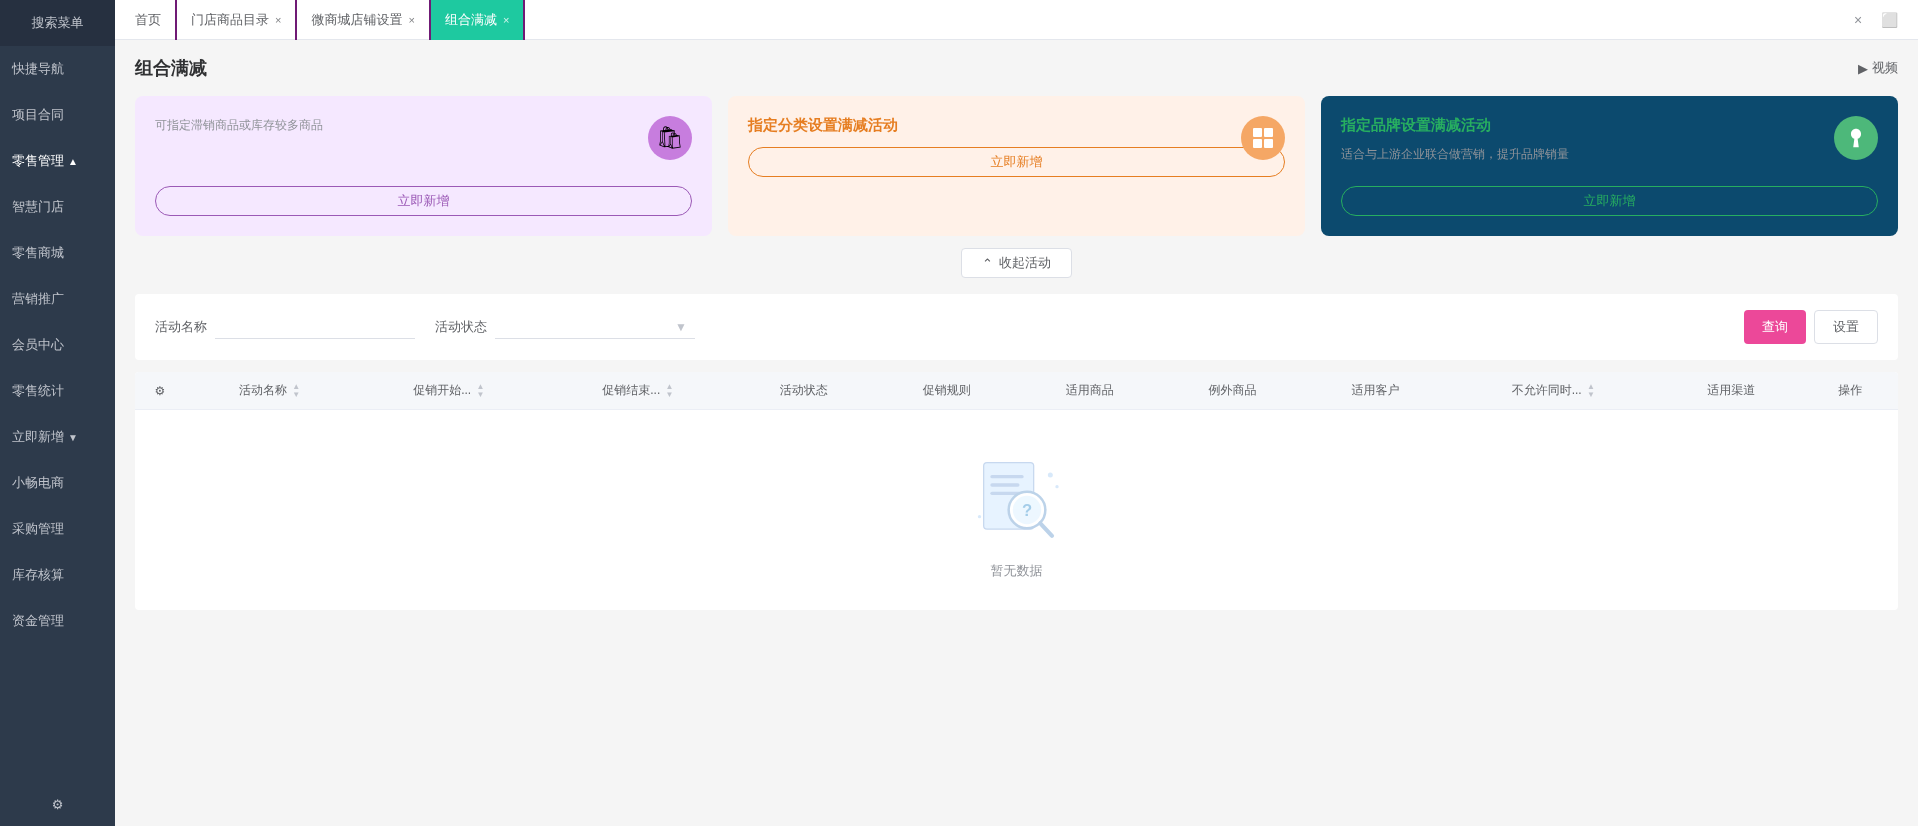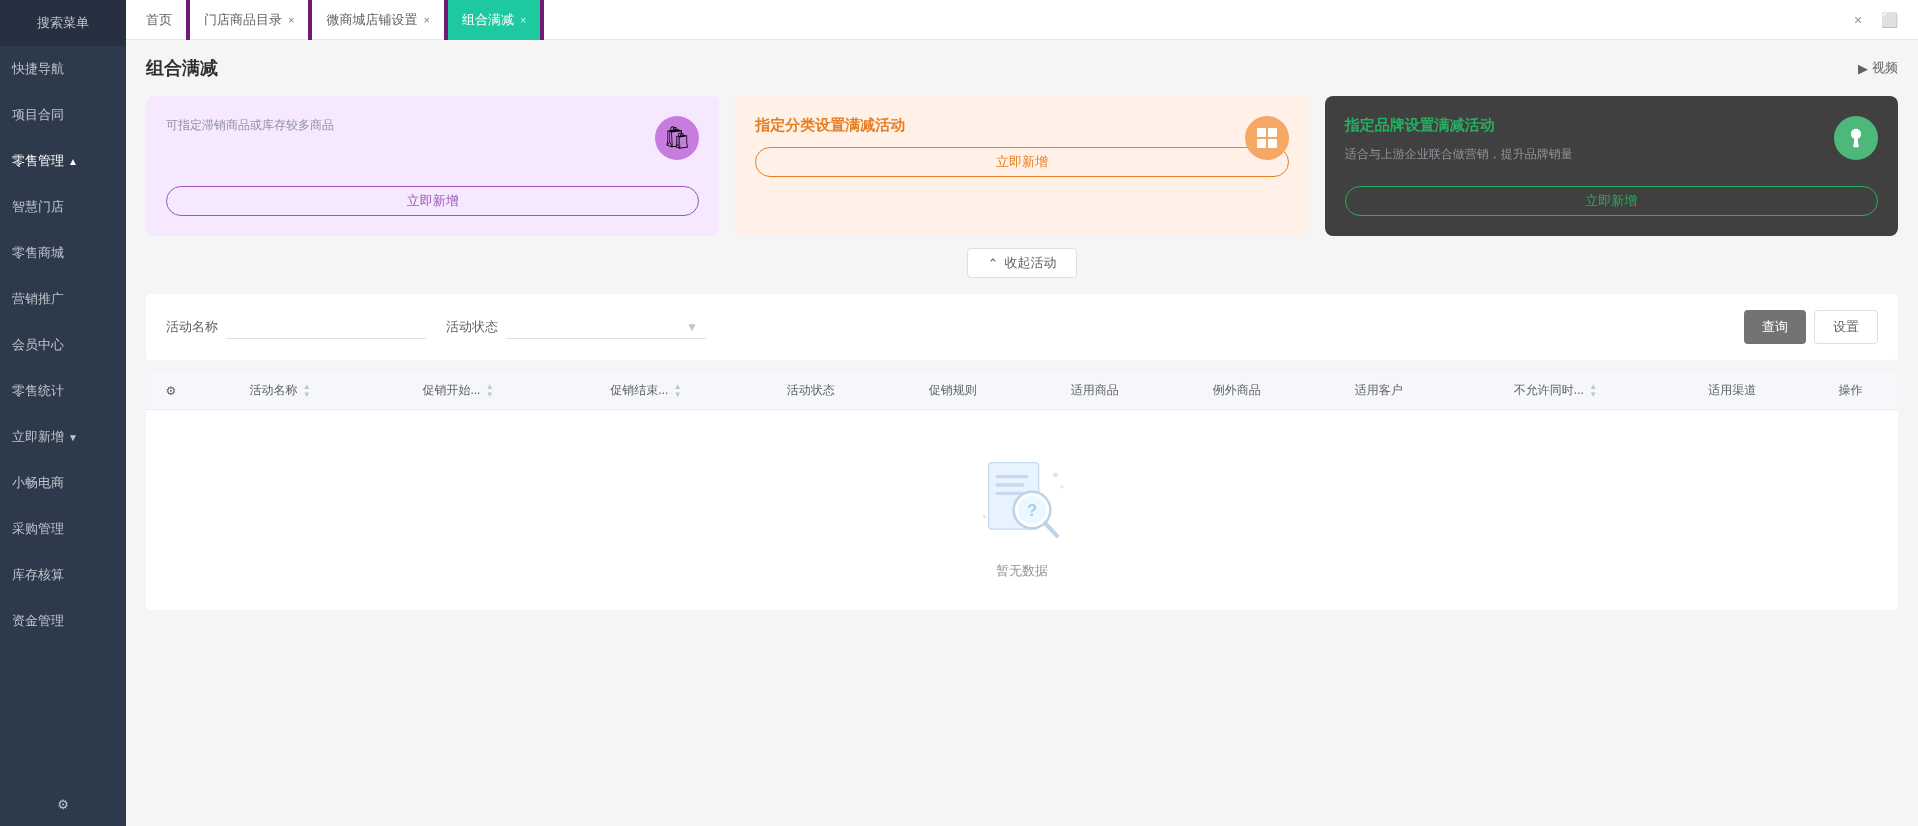--- a/index.html
+++ b/index.html
@@ -1,20 +1,20 @@
 <!DOCTYPE html>
 <html><head>
   <meta charset="utf-8">
   <style>
     * { box-sizing: border-box; margin: 0; padding: 0; }
     body { font-family: "Microsoft YaHei", "PingFang SC", sans-serif; font-size: 13px; background: #f5f5f5; display: flex; height: 826px; overflow: hidden; }
 
     
     .sidebar {
-      width: 126px;
+      width: 115px;
       background: #2d3a4b;
       color: #c0c4cc;
       display: flex;
       flex-direction: column;
       flex-shrink: 0;
       height: 100%;
     }
     .sidebar-search {
       padding: 14px 12px;
       background: #263040;
@@ -64,21 +64,21 @@
       flex-shrink: 0;
     }
     .tab {
       display: flex;
       align-items: center;
       padding: 0 14px;
       height: 40px;
       font-size: 13px;
       cursor: pointer;
       color: #606266;
-      border-right: 4px solid #701a75;
+      border-right: 2px solid #701a75;
       white-space: nowrap;
       gap: 6px;
     }
     .tab:first-child { padding-left: 12px; }
     .tab.active {
       background: #1ec9a0;
       color: #fff;
     }
     .tab .close-icon { font-size: 11px; opacity: 0.8; }
     .tabbar-actions {
@@ -138,21 +138,21 @@
       flex: 1;
       border-radius: 8px;
       padding: 20px;
       position: relative;
       min-height: 140px;
       display: flex;
       flex-direction: column;
     }
     .card-purple { background: #f5e8ff; }
     .card-orange { background: #fff1e8; }
-    .card-green { background: #404040; }
+    .card-green { background: #0c4a6e; }
     .card-title {
       font-size: 15px;
       font-weight: 600;
       margin-bottom: 10px;
     }
     .card-purple .card-title { color: #9b59b6; }
     .card-orange .card-title { color: #e67e22; }
     .card-green .card-title { color: #27ae60; }
     .card-desc {
       font-size: 12px;
@@ -243,21 +243,21 @@
       min-width: 200px;
       cursor: pointer;
     }
     .search-select-text { flex: 1; color: #c0c4cc; font-size: 13px; }
     .search-actions {
       margin-left: auto;
       display: flex;
       gap: 8px;
     }
     .btn-query {
-      background: #737373;
+      background: #ec4899;
       color: #fff;
       border: none;
       border-radius: 4px;
       padding: 7px 18px;
       font-size: 13px;
       cursor: pointer;
     }
     .btn-setting {
       background: #fff;
       color: #606266;

